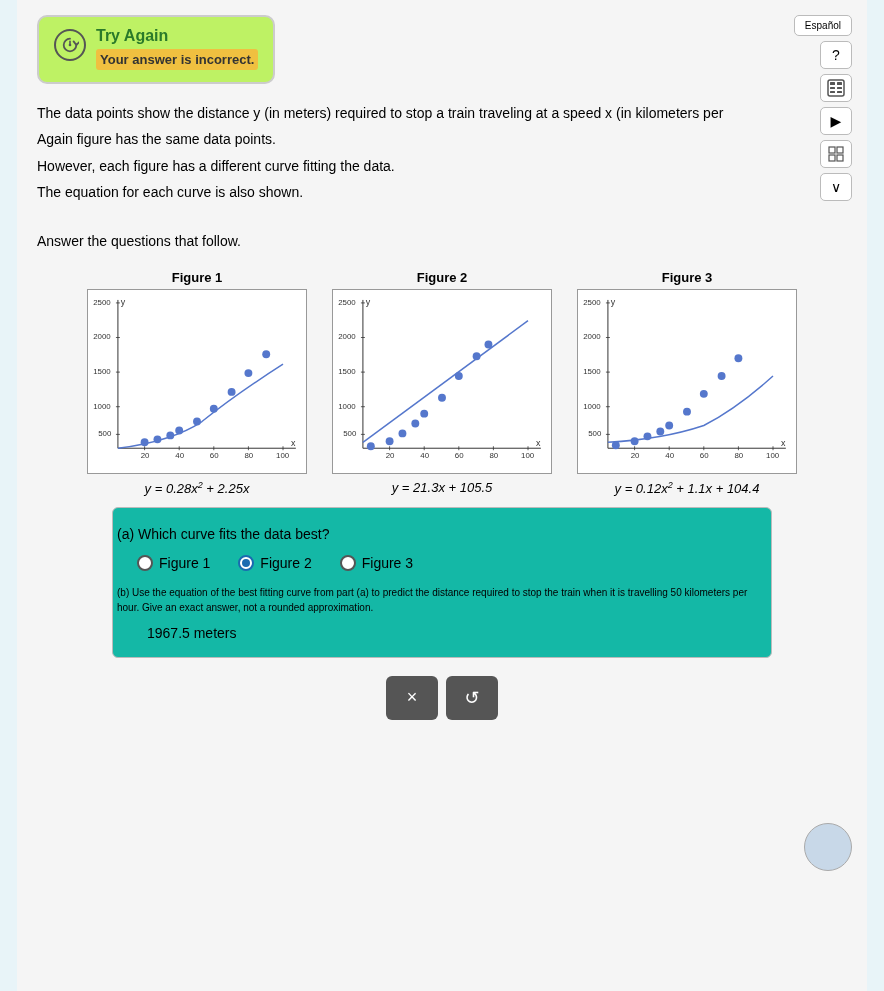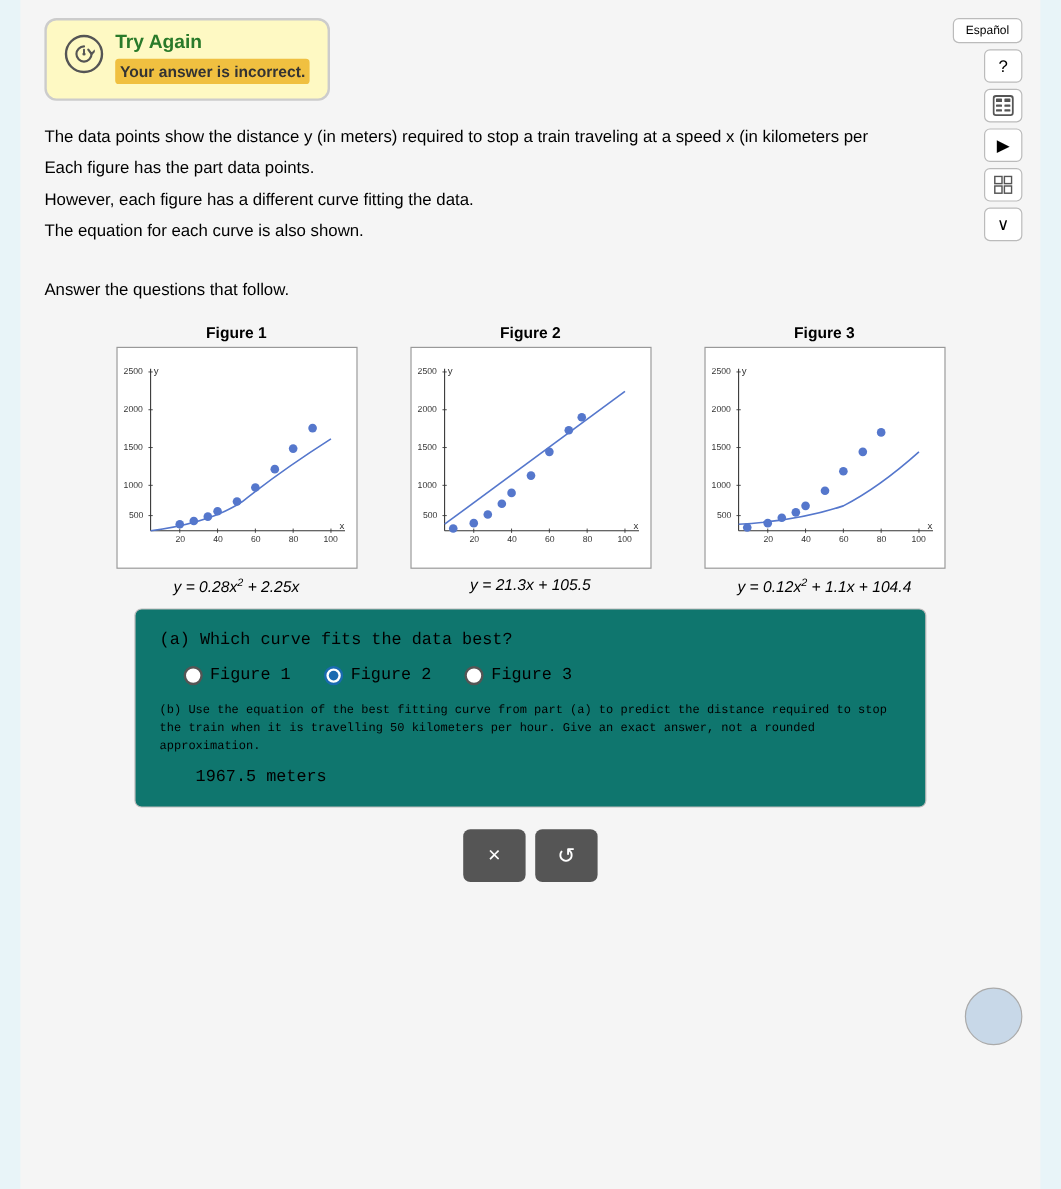--- a/index.html
+++ b/index.html
@@ -21,21 +21,21 @@
     }
     
     .try-again-box {
       border: 2px solid #ccc;
       border-radius: 10px;
       padding: 10px 15px 12px 15px;
       display: inline-flex;
       align-items: flex-start;
       gap: 10px;
       margin-bottom: 18px;
-      background: #fef9c3;
+      background: #bef264;
       max-width: 280px;
     }
     .try-again-icon {
       width: 32px;
       height: 32px;
       border: 2.5px solid #555;
       border-radius: 50%;
       display: flex;
       align-items: center;
       justify-content: center;
@@ -116,46 +116,45 @@
     }
     .figure-title {
       font-size: 13px;
       font-weight: bold;
       margin-bottom: 4px;
       text-align: center;
     }
     .figure-box {
       border: 1px solid #999;
       background: white;
-      width: 201px;
+      width: 220px;
       height: 185px;
       position: relative;
       padding: 5px;
     }
     .figure-equation {
       font-size: 13px;
       margin-top: 6px;
       font-style: italic;
       text-align: center;
     }
     .figure-equation sup { font-size: 9px; }
     
     .graph-svg {
       width: 100%;
       height: 100%;
     }
     
     .answer-section {
       border: 1.5px solid #bbb;
       border-radius: 6px;
-      background: #0f766e;
-      padding: 16px 20px 16px 20px;
+      background: #14b8a6;
+      padding: 16px 20px 16px 4px;
       max-width: 660px;
       margin: 10px auto 0 auto;
-      font-family: Liberation Mono, monospace;
     }
     .question-label {
       font-size: 14px;
       margin-bottom: 10px;
       line-height: 1.5;
     }
     .radio-group {
       display: flex;
       gap: 28px;
       align-items: center;
@@ -275,21 +274,21 @@
     </div>
     <div class="try-again-content">
       <div class="try-again-title">Try Again</div>
       <div class="try-again-msg">Your answer is incorrect.</div>
     </div>
   </div>
 
   
   <div class="problem-text">
     <p>The data points show the distance y (in meters) required to stop a train traveling at a speed x (in kilometers per</p>
-    <p>Each figure has the part data points.</p>
+    <p>Again figure has the same data points.</p>
     <p>However, each figure has a different curve fitting the data.</p>
     <p>The equation for each curve is also shown.</p>
     <br>
     <p>Answer the questions that follow.</p>
   </div>
 
   
   <div class="figures-row">
 
     <div class="figure-container">

